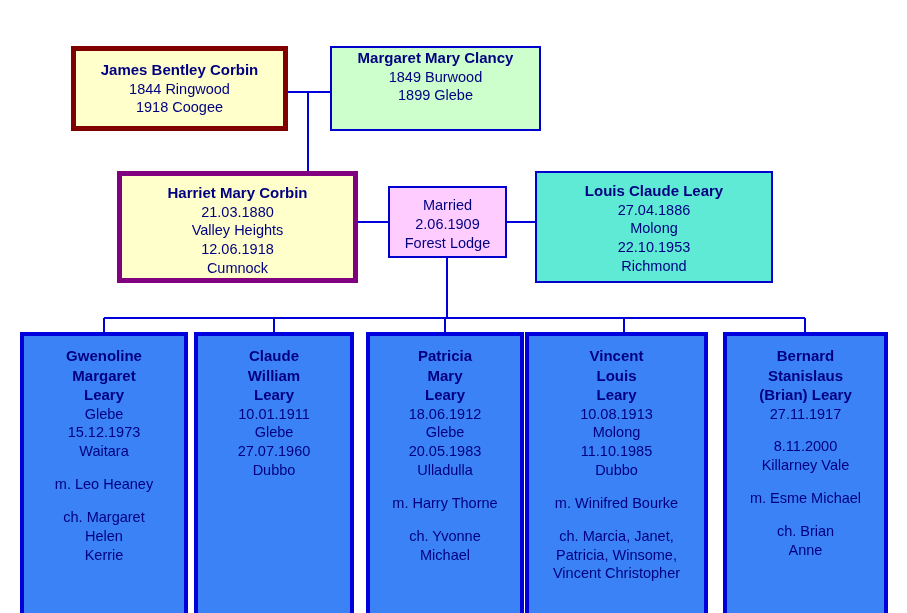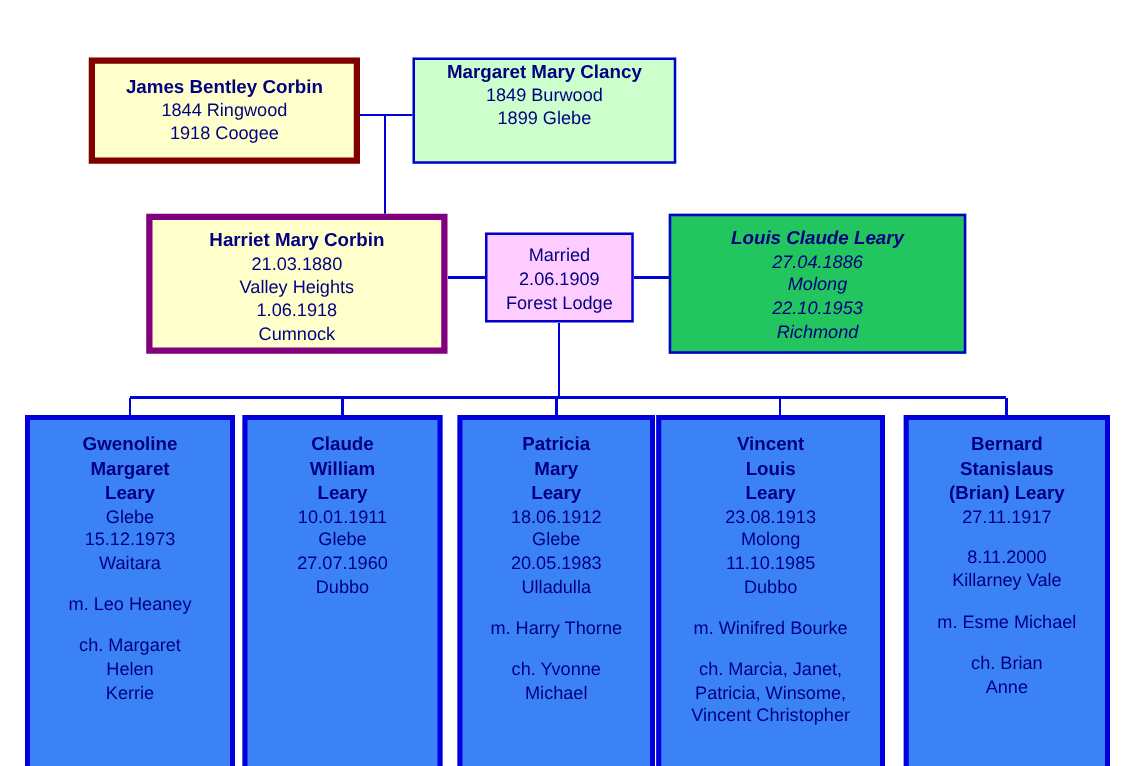--- a/index.html
+++ b/index.html
@@ -73,24 +73,23 @@
     padding-top: 7px;
   }
   #n-married {
     left: 388px; top: 160px; width: 119px; height: 72px;
     background: #ffccff;
     border: 2px solid #0000cc;
     padding-top: 8px;
   }
   #n-louis {
     left: 535px; top: 145px; width: 238px; height: 112px;
-    background: #22c55e;
+    background: #5eead4;
     border: 2px solid #0000cc;
     padding-top: 8px;
-    font-style: italic;
   }
 
   
   .child {
     top: 306px;
     height: 288px;
     background: #3b82f6;
     border: 4px solid #0000dd;
     padding-top: 10px;
   }
@@ -134,21 +133,21 @@
   <div class="node" id="n-margaret">
     <span class="nm">Margaret Mary Clancy</span>
     <span class="ln">1849 Burwood</span>
     <span class="ln">1899 Glebe</span>
   </div>
 
   <div class="node" id="n-harriet">
     <span class="nm">Harriet Mary Corbin</span>
     <span class="ln">21.03.1880</span>
     <span class="ln">Valley Heights</span>
-    <span class="ln">1.06.1918</span>
+    <span class="ln">12.06.1918</span>
     <span class="ln">Cumnock</span>
   </div>
 
   <div class="node" id="n-married">
     <span class="ln">Married</span>
     <span class="ln">2.06.1909</span>
     <span class="ln">Forest Lodge</span>
   </div>
 
   <div class="node" id="n-louis">
@@ -196,21 +195,21 @@
     <span class="ln">m. Harry Thorne</span>
     <span class="sp"></span>
     <span class="ln">ch. Yvonne</span>
     <span class="ln">Michael</span>
   </div>
 
   <div class="node child" id="c-3">
     <span class="nm">Vincent</span>
     <span class="nm">Louis</span>
     <span class="nm">Leary</span>
-    <span class="ln">23.08.1913</span>
+    <span class="ln">10.08.1913</span>
     <span class="ln">Molong</span>
     <span class="ln">11.10.1985</span>
     <span class="ln">Dubbo</span>
     <span class="sp"></span>
     <span class="ln">m. Winifred Bourke</span>
     <span class="sp"></span>
     <span class="ln">ch. Marcia, Janet,</span>
     <span class="ln">Patricia, Winsome,</span>
     <span class="ln">Vincent Christopher</span>
   </div>

